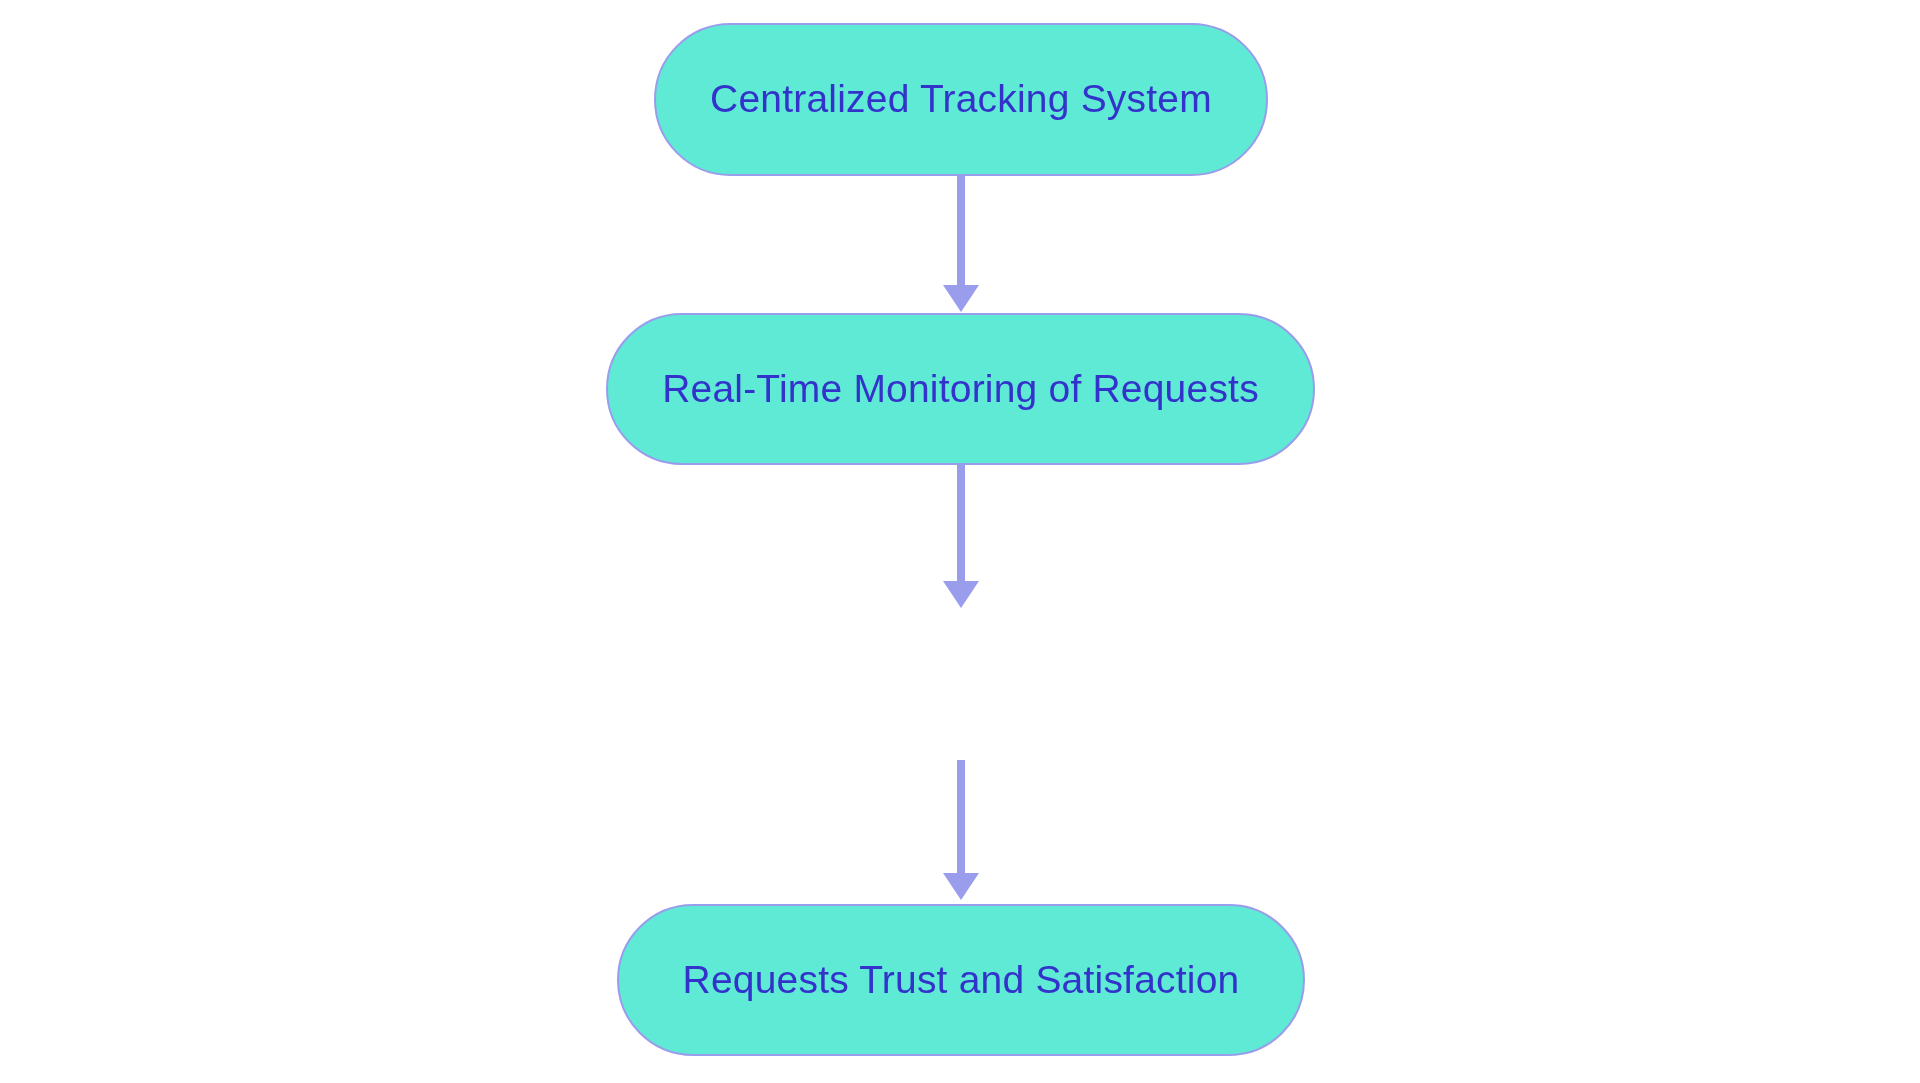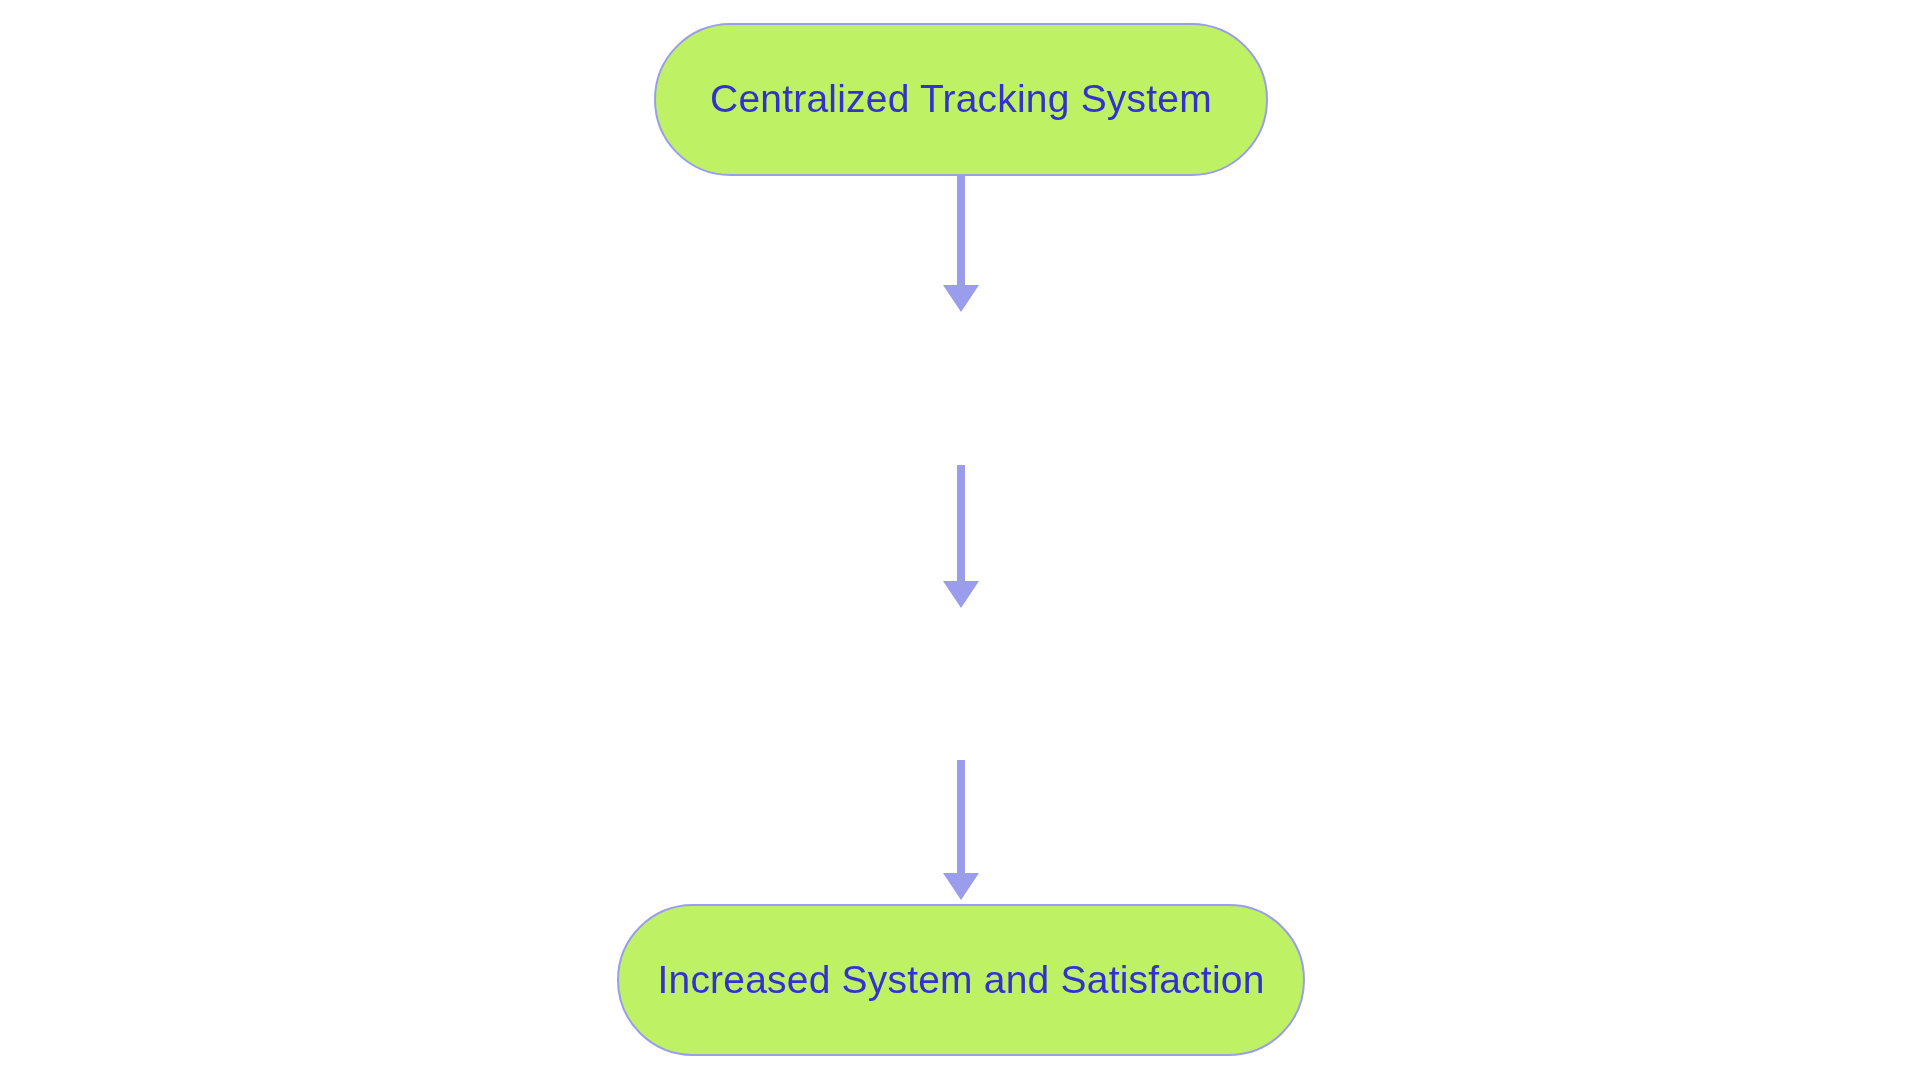--- a/index.html
+++ b/index.html
@@ -15,21 +15,21 @@
   }
   #flowchart {
     position: relative;
     width: 1920px;
     height: 1083px;
     background: #ffffff;
   }
   .node {
     position: absolute;
     box-sizing: border-box;
-    background: #bef264;
+    background: #5eead4;
     border: 2px solid #9a9cec;
     border-radius: 100px;
     display: flex;
     align-items: center;
     justify-content: center;
     text-align: center;
   }
   .node-label {
     color: #3333cc;
     font-family: "Liberation Sans", sans-serif;
@@ -82,19 +82,22 @@
     <g>
       <line class="edge-line" x1="961" y1="760" x2="961" y2="876"></line>
       <polygon class="edge-head" points="943,873 979,873 961,900"></polygon>
     </g>
   </svg>
 
   <div class="node" id="node-0">
     <span class="node-label">Centralized Tracking System</span>
   </div>
 
+  <div class="node" id="node-1">
+    <span class="node-label">Real-Time Monitoring of Requests</span>
+  </div>
 
 
   <div class="node" id="node-3">
-    <span class="node-label">Increased System and Satisfaction</span>
+    <span class="node-label">Requests Trust and Satisfaction</span>
   </div>
 
 </div>
 
 </body></html>

